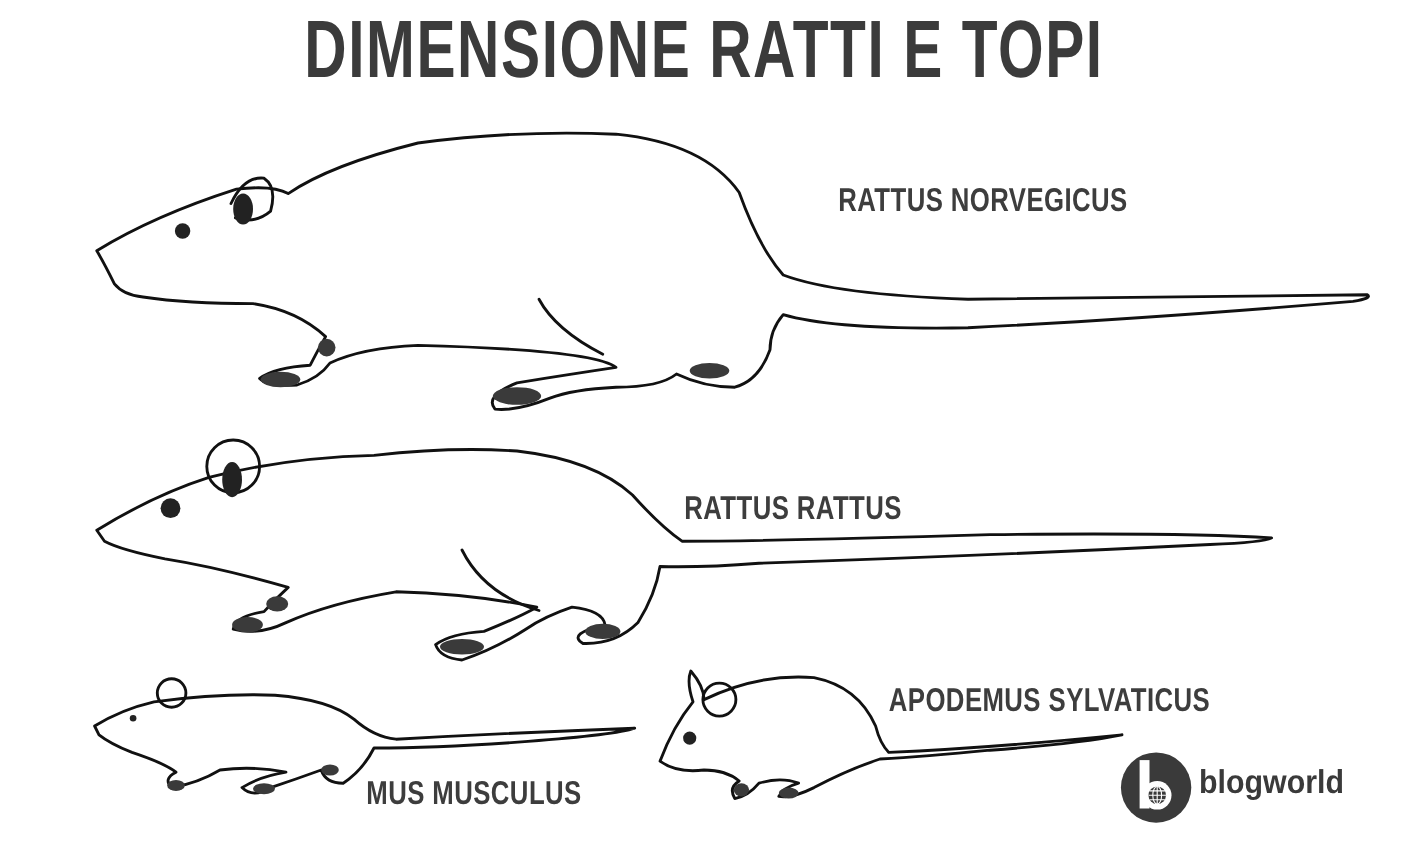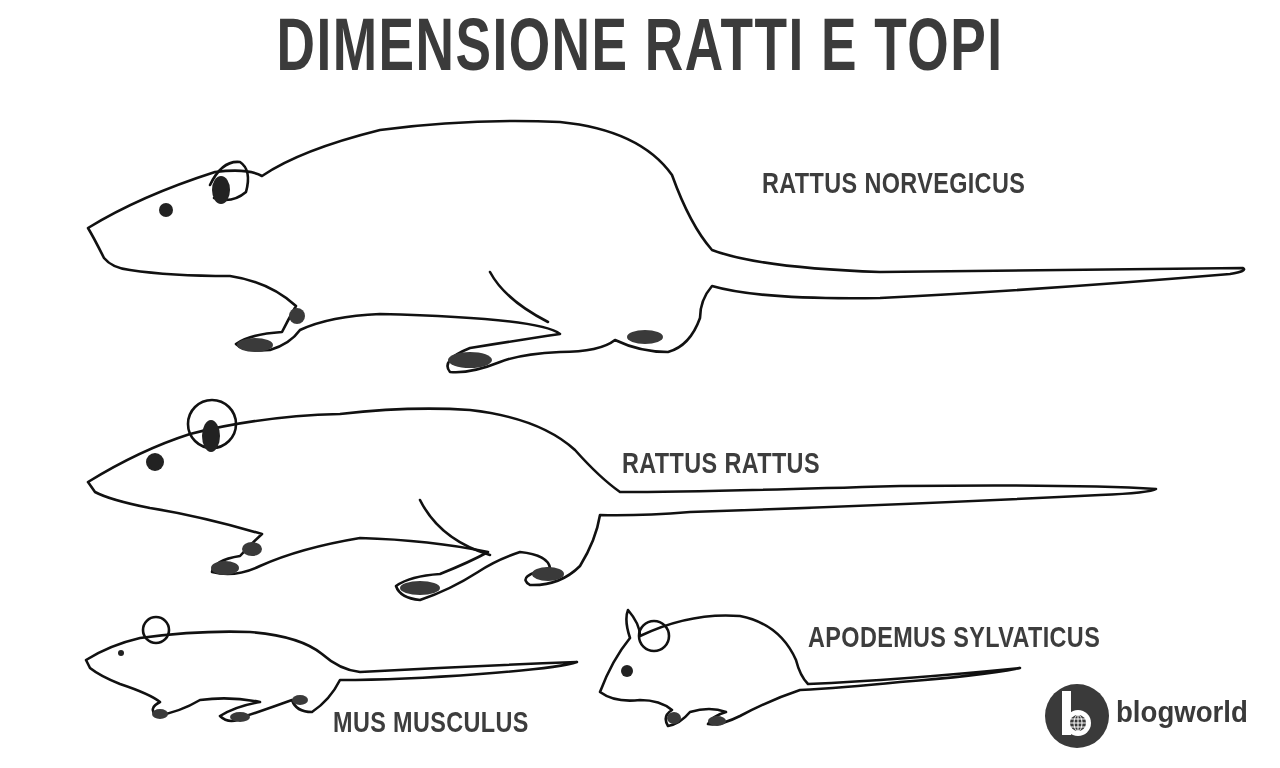--- a/index.html
+++ b/index.html
@@ -9,21 +9,21 @@
     font-family: "Liberation Sans", sans-serif; font-weight: bold;
     font-size: 74px; color: #3b3b3b; letter-spacing: 2px;
     transform: scaleX(0.72); transform-origin: 640px 0;
   }
   .label {
     position: absolute; font-family: "Liberation Sans", sans-serif; font-weight: bold;
     color: #3d3d3d; font-size: 30px; white-space: nowrap;
     transform: scaleX(0.78); transform-origin: 0 0; letter-spacing: 0.5px;
   }
   svg.art { position: absolute; left: 0; top: 0; }
-  .logo { position: absolute; left: 1044px; top: 683px; width: 210px; height: 70px; }
+  .logo { position: absolute; left: 1018px; top: 683px; width: 210px; height: 70px; }
   .logo-text {
     position: absolute; left: 72px; top: 12px;
     font-family: "Liberation Sans", sans-serif; font-weight: bold; font-size: 30px; color: #3a3a3a;
     transform: scaleX(0.92); transform-origin: 0 0;
   }
 </style>
 </head>
 <body>
 
 <div class="title">DIMENSIONE RATTI E TOPI</div>

